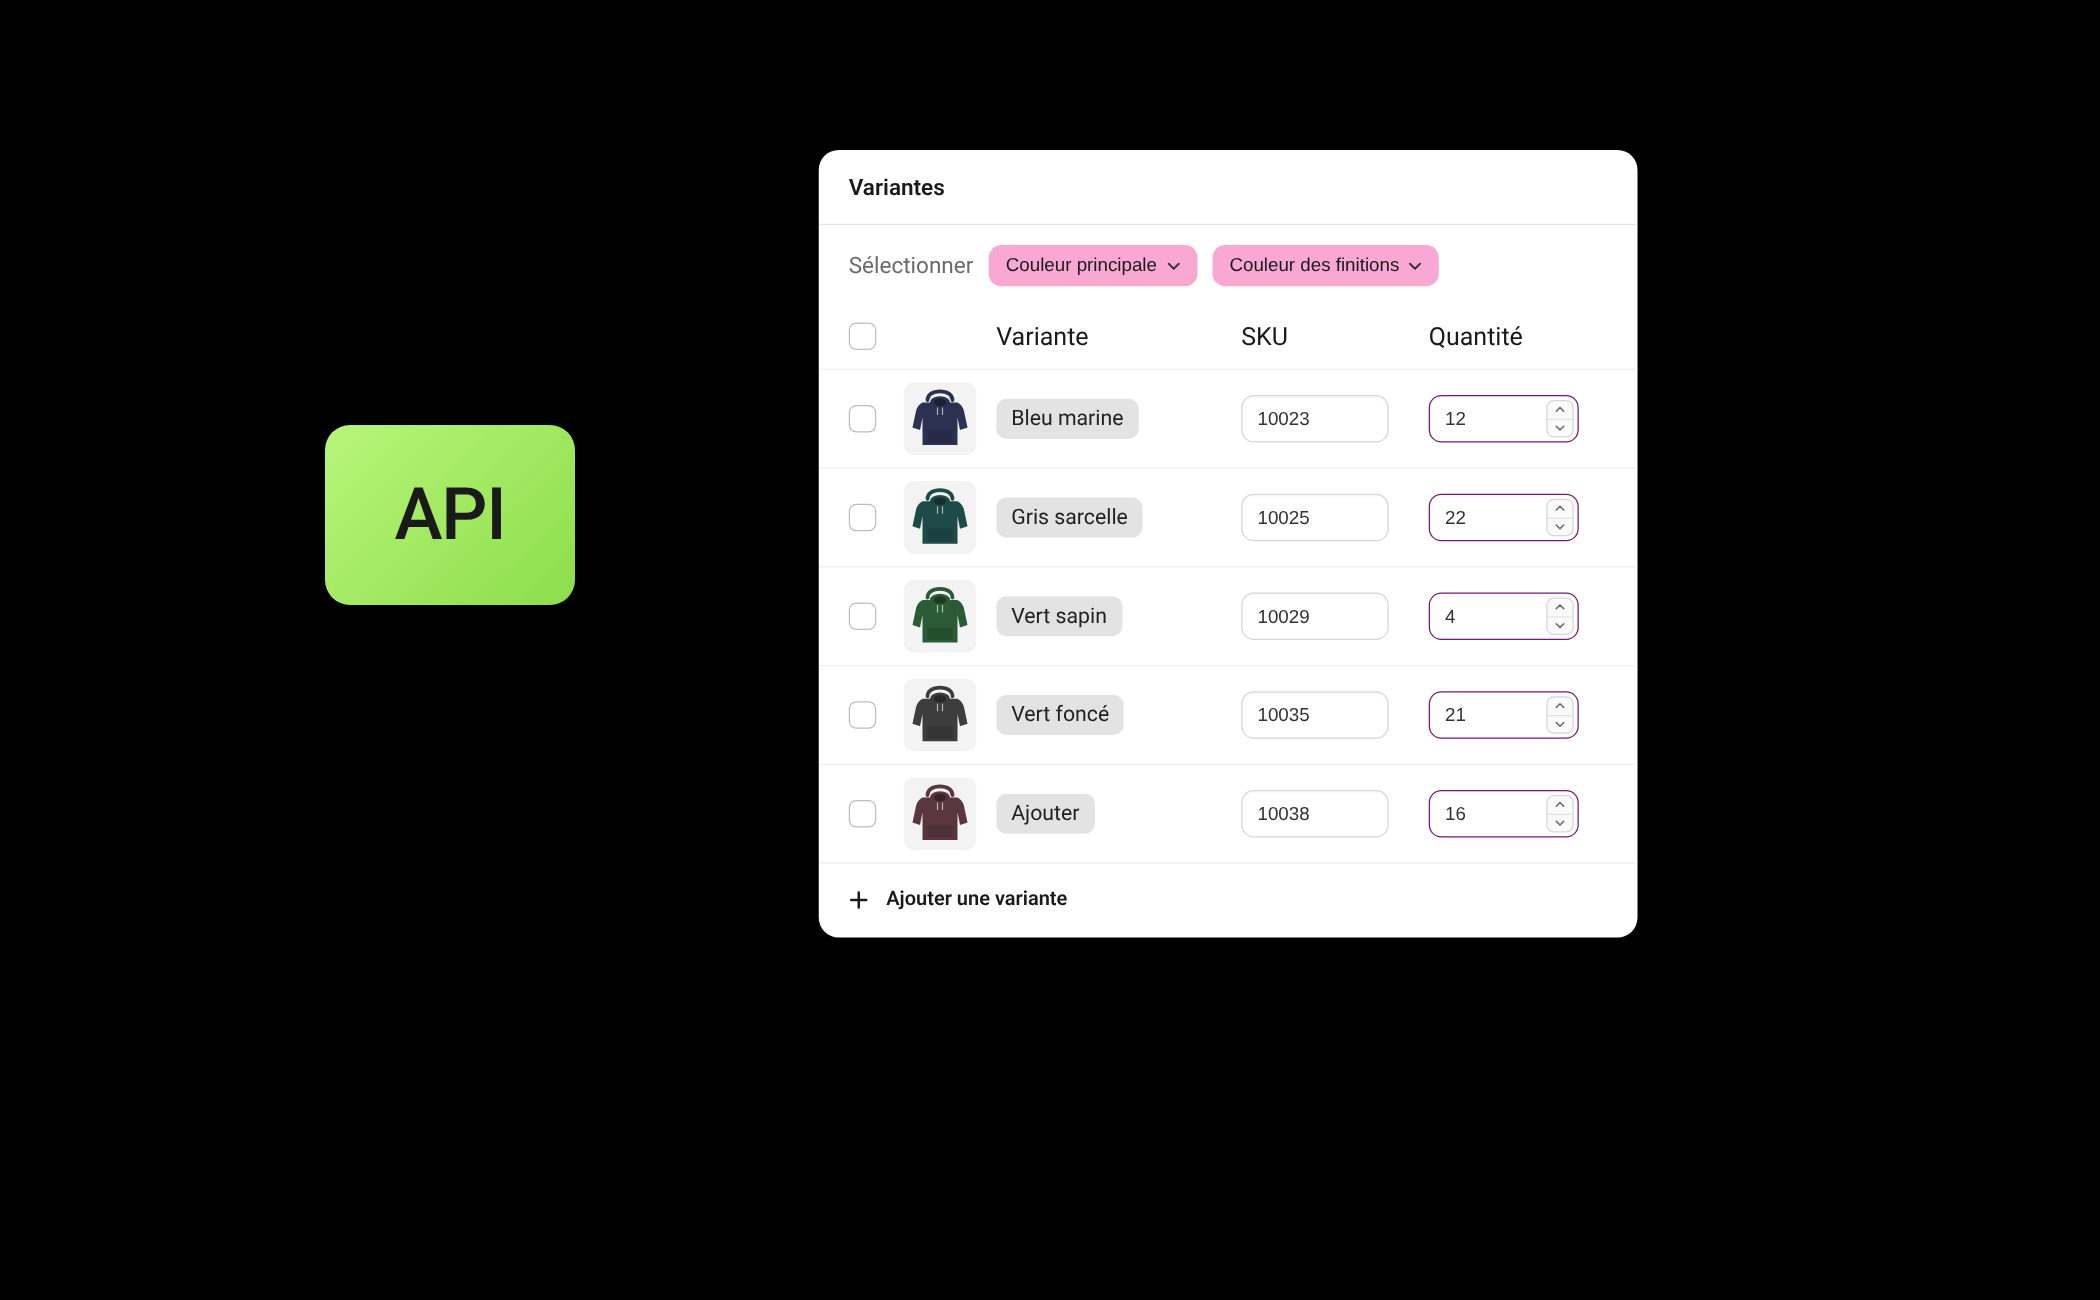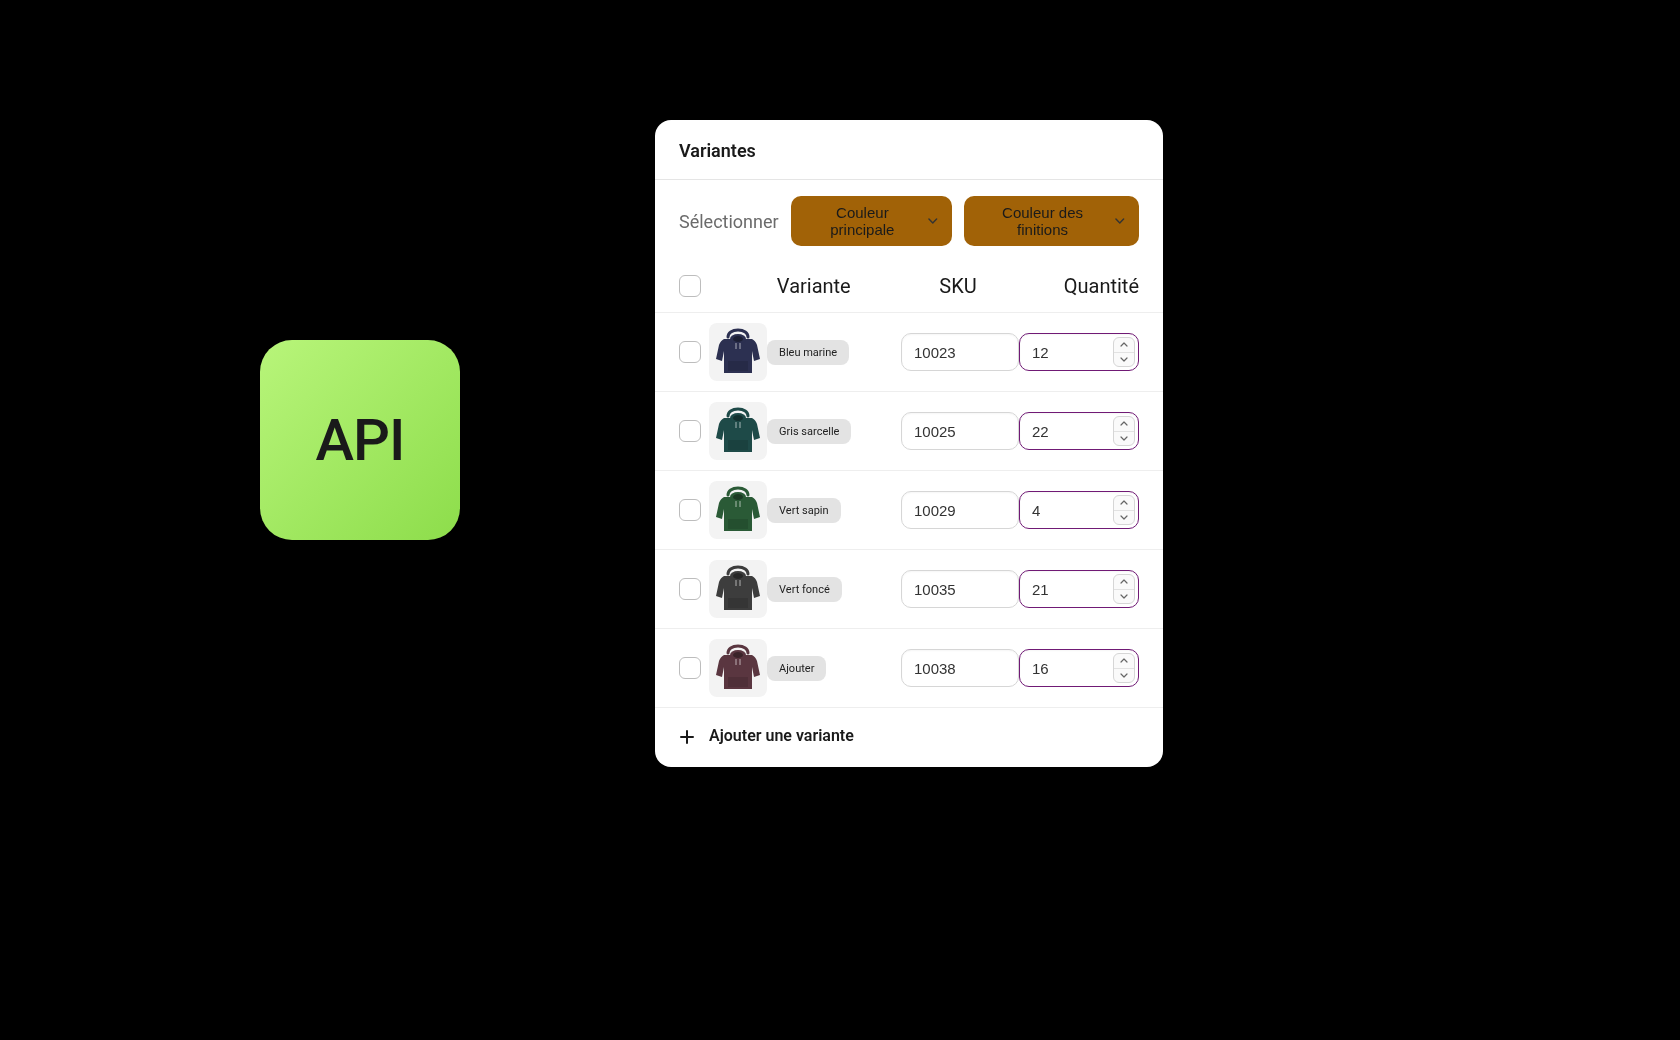--- a/index.html
+++ b/index.html
@@ -12,38 +12,38 @@
       height: 1040px;
       background: #000;
       font-family: -apple-system, BlinkMacSystemFont, "Segoe UI", Roboto, Helvetica, Arial, sans-serif;
       position: relative;
     }
     .api-badge {
       position: absolute;
       left: 260px;
       top: 340px;
       width: 200px;
-      height: 200px;
+      height: 144px;
       background: linear-gradient(135deg, #b8f57a 0%, #8ddd4b 100%);
-      border-radius: 32px;
+      border-radius: 20px;
       display: flex;
       align-items: center;
       justify-content: center;
     }
     .api-text {
       font-size: 58px;
       font-weight: 500;
       color: #1a1a1a;
       letter-spacing: -1px;
     }
     .panel {
       position: absolute;
       left: 655px;
       top: 120px;
-      width: 508px;
+      width: 655px;
       background: #fff;
       border-radius: 16px;
       box-shadow: 0 0 0 1px rgba(0,0,0,.06), 0 30px 70px rgba(0,0,0,.8), 0 10px 25px rgba(0,0,0,.4);
       overflow: hidden;
     }
     .panel-title {
       padding: 20px 24px 18px;
       font-size: 18px;
       font-weight: 600;
       color: #1a1a1a;
@@ -56,21 +56,21 @@
       padding: 16px 24px;
     }
     .filter-label {
       font-size: 18px;
       color: #6b6b6b;
     }
     .pill-btn {
       display: inline-flex;
       align-items: center;
       gap: 8px;
-      background: #a16207;
+      background: #f9a8d4;
       border: none;
       border-radius: 10px;
       padding: 8px 14px;
       font-size: 15px;
       color: #1a1a1a;
       cursor: pointer;
     }
     .chevron {
       width: 10px;
       height: 6px;
@@ -132,21 +132,21 @@
     .hoodie {
       width: 48px;
       height: 50px;
     }
     .tag {
       display: inline-block;
       background: #e3e3e3;
       color: #222;
       border-radius: 8px;
       padding: 6px 12px;
-      font-size: 11px;
+      font-size: 17px;
     }
     .input {
       width: 118px;
       height: 38px;
       border: 1px solid #d6d6d6;
       border-radius: 10px;
       padding: 0 12px;
       font-size: 15px;
       color: #333;
       box-shadow: inset 0 1px 2px rgba(0,0,0,.04);

